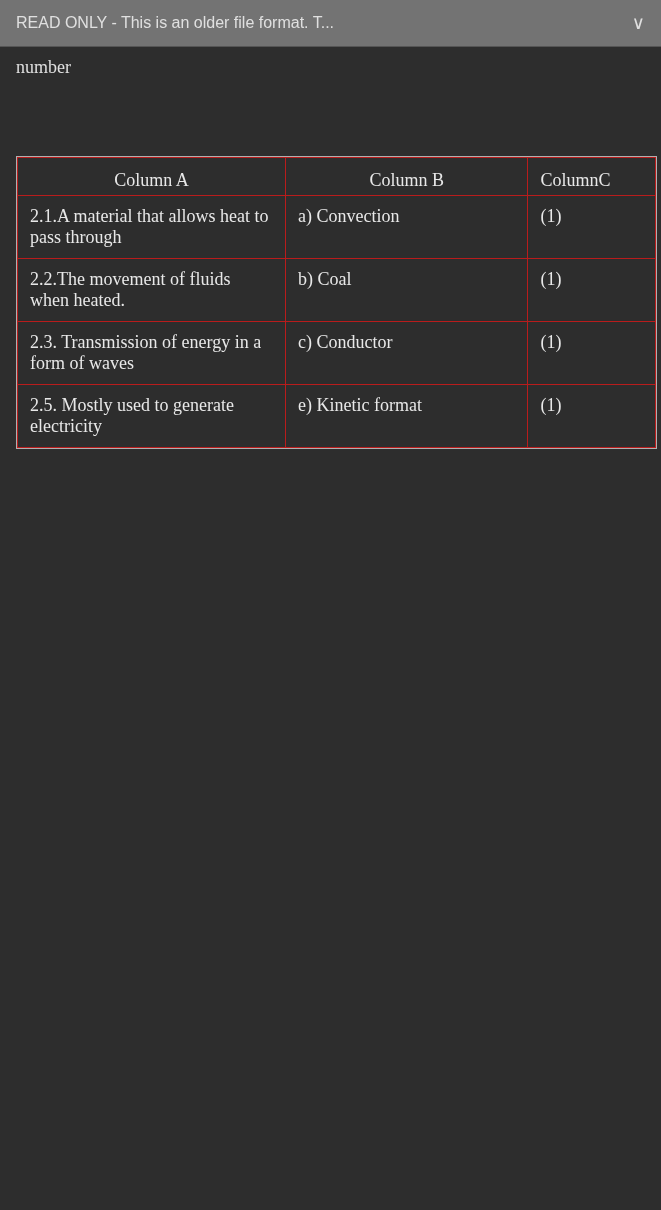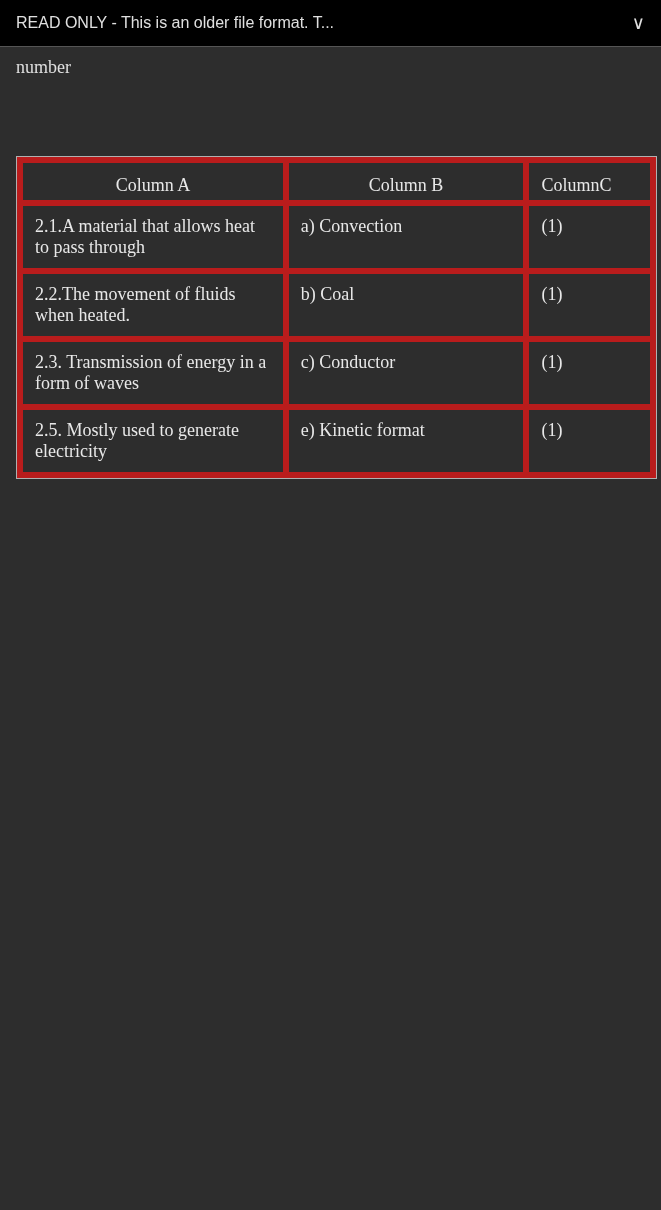--- a/index.html
+++ b/index.html
@@ -14,21 +14,21 @@
       background-color: #2d2d2d;
       font-family: serif;
       color: #e8e8e8;
       font-size: 18px;
     }
 
     .header-bar {
       display: flex;
       align-items: center;
       justify-content: space-between;
-      background-color: #000000;
+      background-color: #737373;
       padding: 12px 16px;
       border-bottom: 1px solid #555;
     }
 
     .header-title {
       font-size: 16px;
       color: #e0e0e0;
       font-family: sans-serif;
     }
 
@@ -57,21 +57,21 @@
       border: 1px solid #b0b0b0;
       margin-top: 10px;
     }
 
     table {
       width: 100%;
       border-collapse: collapse;
     }
 
     table th, table td {
-      border: 6px solid #b91c1c;
+      border: 1px solid #b91c1c;
       padding: 10px 12px;
       vertical-align: top;
       color: #e8e8e8;
       font-size: 18px;
       font-family: serif;
     }
 
     table th {
       font-weight: normal;
       font-size: 18px;

